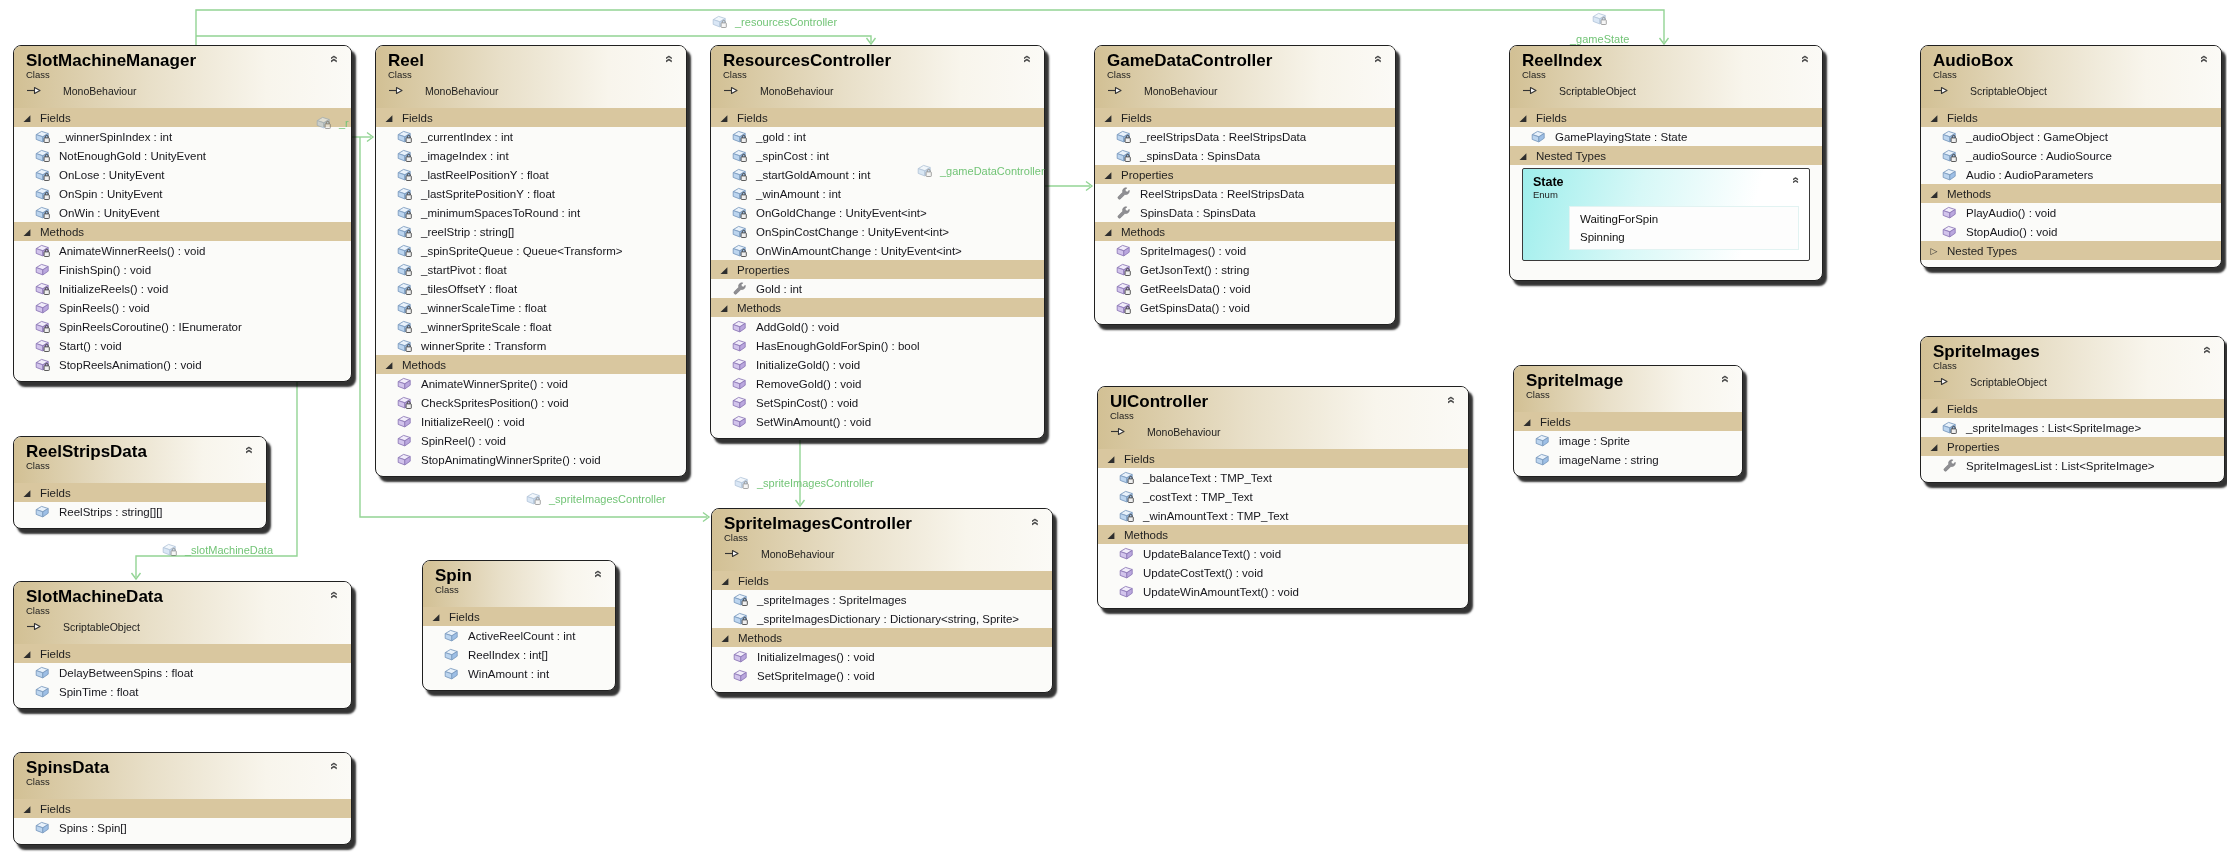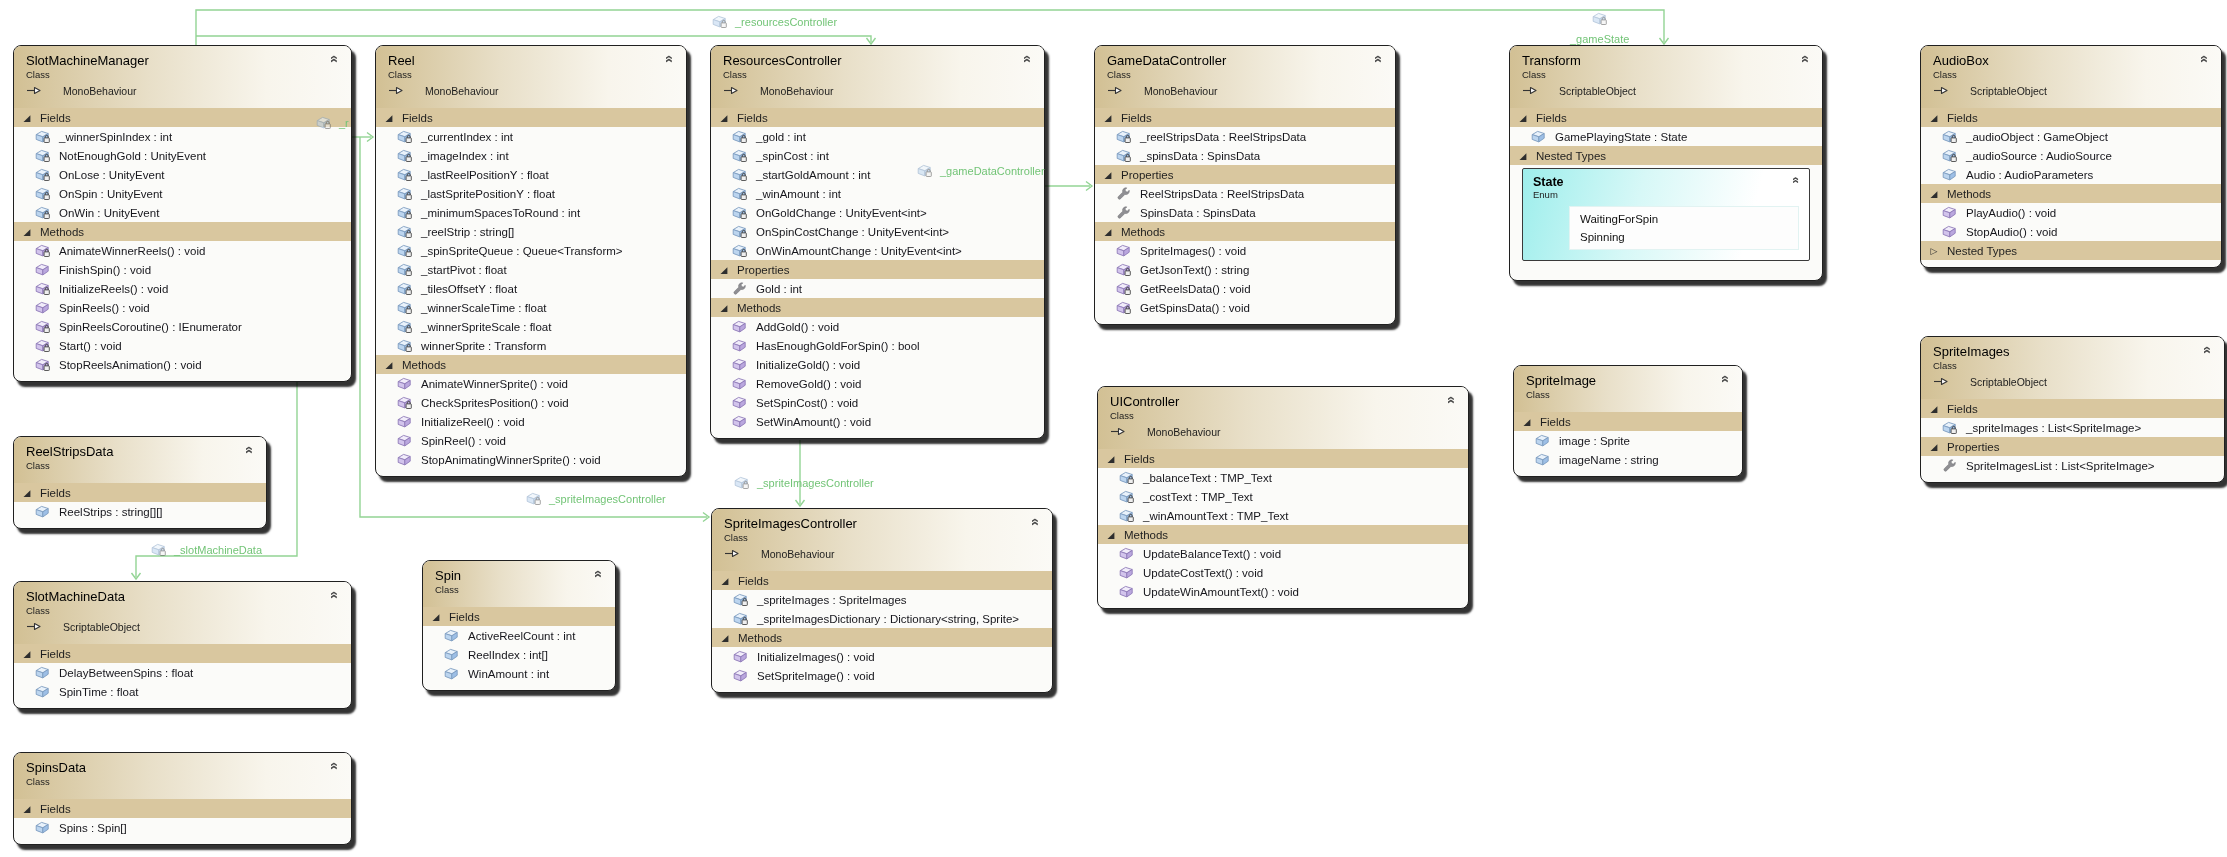--- a/index.html
+++ b/index.html
@@ -4,21 +4,21 @@
 <style>
   html,body{margin:0;padding:0;background:#ffffff;}
   #canvas{position:relative;width:2227px;height:857px;background:#ffffff;overflow:hidden;
           font-family:"Liberation Sans", sans-serif;}
   #wires{position:absolute;left:0;top:0;z-index:1;}
   .cbox{position:absolute;z-index:2;border:1px solid #202020;border-radius:8px;background:#fbfbf9;
         box-shadow:4px 5px 2px rgba(0,0,0,0.80);}
   .cbox-hdr{border-radius:7px 7px 0 0;padding:7px 12px 0 12px;
             background:linear-gradient(to right,#d2c094 0%,#e8dfc8 40%,#f8f5ec 75%,#fbfaf6 100%);}
   .hdr-3{height:55px;} .hdr-2{height:39px;}
-  .cbox-name{font-size:13px;font-weight:normal;color:#000;line-height:15px;white-space:nowrap;}
+  .cbox-name{font-size:17px;font-weight:bold;color:#000;line-height:15px;white-space:nowrap;}
   .cbox-kind{font-size:9.5px;color:#1d1d1d;line-height:12px;margin-top:1px;}
   .cbox-inh{font-size:10.5px;color:#1d1d1d;margin-top:4px;display:flex;align-items:center;gap:21px;white-space:nowrap;}
   .cbox-body{padding-bottom:7px;}
   .sec-hdr{height:19px;background:#d9c79f;display:flex;align-items:center;gap:8px;
            padding-left:8px;font-size:11.5px;color:#1f1f1f;}
   .tri{font-size:9px;color:#2e2e2e;width:10px;text-align:center;}
   .mrow{height:19px;display:flex;align-items:center;gap:9px;padding-left:20px;
         font-size:11.5px;color:#16161c;white-space:nowrap;}
   .micon{width:16px;display:inline-flex;justify-content:center;}
   .chev{position:absolute;top:8px;right:12px;z-index:3;color:#4a4a4a;font-weight:bold;font-size:14px;
@@ -1016,21 +1016,21 @@
               <path d="M7.8 6.8 L13.2 3.5 L13.2 8.2 L7.8 11.9 Z" fill="#baa7de" stroke="#8f7ab8" stroke-width="0.9" stroke-linejoin="round"></path>
             </svg>
           </span>
           <span class="mtext">UpdateWinAmountText() : void</span>
         </div>
       </div>
     </div>
     <div class="cbox" style="left: 1509px; top: 45px; width: 312px;">
       <span class="chev">«</span>
       <div class="cbox-hdr hdr-3">
-        <div class="cbox-name">Transform</div>
+        <div class="cbox-name">ReelIndex</div>
         <div class="cbox-kind">Class</div>
         <div class="cbox-inh">
           <span><svg width="16" height="9" viewBox="0 0 16 9">
               <path d="M1 4.5 H8.5" stroke="#333" stroke-width="1.1"></path>
               <path d="M8.5 1.6 L14 4.5 L8.5 7.4 Z" fill="#fdfdfd" stroke="#333" stroke-width="1.1" stroke-linejoin="round"></path>
             </svg></span>
           <span>ScriptableObject</span>
         </div>
       </div>
       <div class="cbox-body">
@@ -1289,21 +1289,21 @@
         <svg width="15" height="13" viewBox="0 0 15 13">
           <path d="M1.2 4.6 L6.6 1.4 L13.2 3.5 L7.8 6.8 Z" fill="#e9f2fb" stroke="#7d9cc0" stroke-width="0.9" stroke-linejoin="round"></path>
           <path d="M1.2 4.6 L7.8 6.8 L7.8 11.9 L1.2 9.4 Z" fill="#bcd5ef" stroke="#7d9cc0" stroke-width="0.9" stroke-linejoin="round"></path>
           <path d="M7.8 6.8 L13.2 3.5 L13.2 8.2 L7.8 11.9 Z" fill="#9dbfe6" stroke="#7d9cc0" stroke-width="0.9" stroke-linejoin="round"></path>
           <path d="M10.2 8 V6.9 a1.5 1.5 0 0 1 3 0 V8" fill="none" stroke="#4a4a4a" stroke-width="1"></path>
           <rect x="9.1" y="7.9" width="5.2" height="4.6" rx="0.6" fill="#efefef" stroke="#4a4a4a" stroke-width="0.9"></rect>
         </svg>
       </span>
       <span>_spriteImagesController</span>
     </div>
-    <div class="clabel" style="left: 151px; top: 543px; align-items: flex-end;">
+    <div class="clabel" style="left: 162px; top: 543px; align-items: flex-end;">
       <span class="aicon">
         <svg width="15" height="13" viewBox="0 0 15 13">
           <path d="M1.2 4.6 L6.6 1.4 L13.2 3.5 L7.8 6.8 Z" fill="#e9f2fb" stroke="#7d9cc0" stroke-width="0.9" stroke-linejoin="round"></path>
           <path d="M1.2 4.6 L7.8 6.8 L7.8 11.9 L1.2 9.4 Z" fill="#bcd5ef" stroke="#7d9cc0" stroke-width="0.9" stroke-linejoin="round"></path>
           <path d="M7.8 6.8 L13.2 3.5 L13.2 8.2 L7.8 11.9 Z" fill="#9dbfe6" stroke="#7d9cc0" stroke-width="0.9" stroke-linejoin="round"></path>
           <path d="M10.2 8 V6.9 a1.5 1.5 0 0 1 3 0 V8" fill="none" stroke="#4a4a4a" stroke-width="1"></path>
           <rect x="9.1" y="7.9" width="5.2" height="4.6" rx="0.6" fill="#efefef" stroke="#4a4a4a" stroke-width="0.9"></rect>
         </svg>
       </span>
       <span>_slotMachineData</span>

